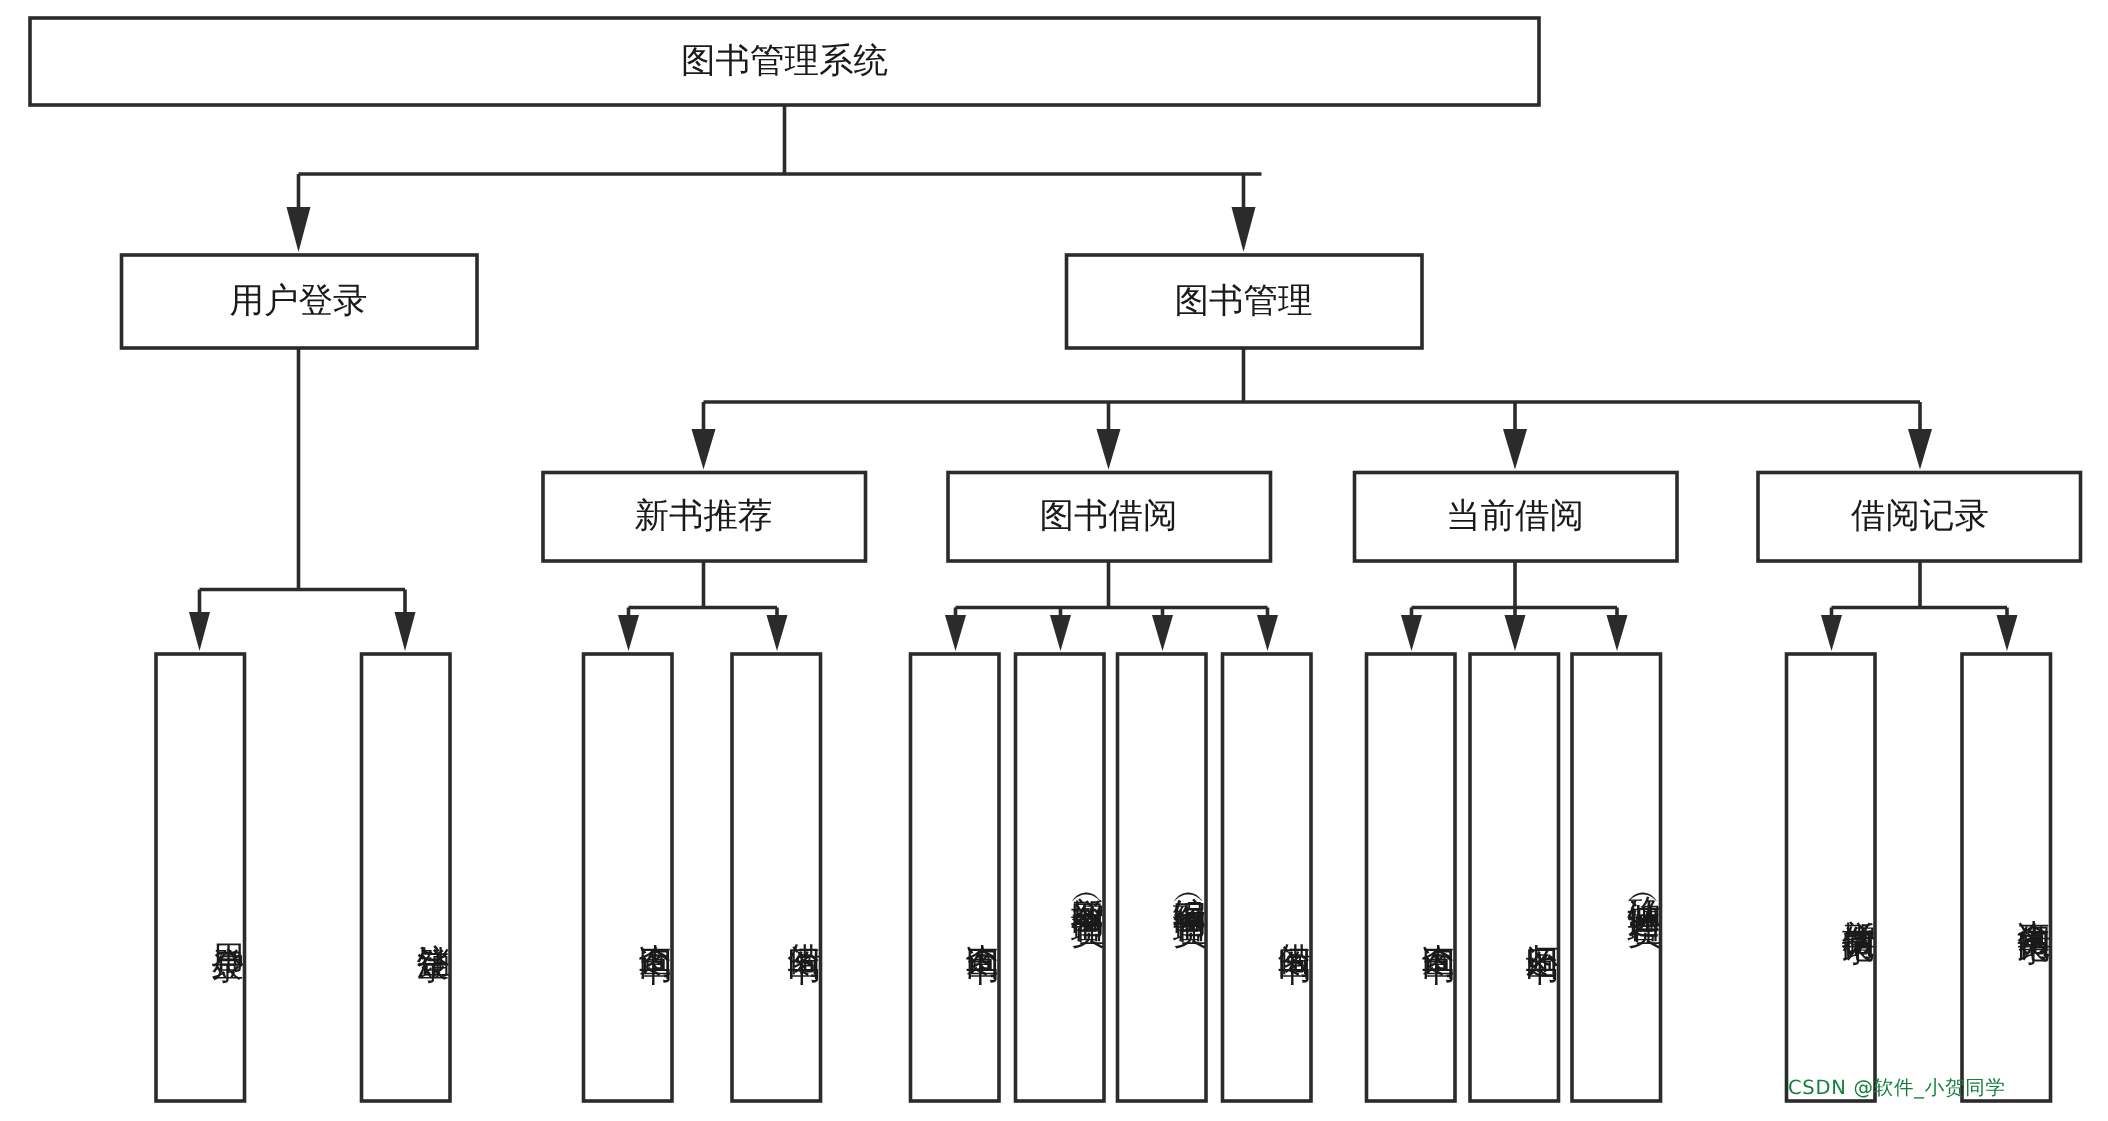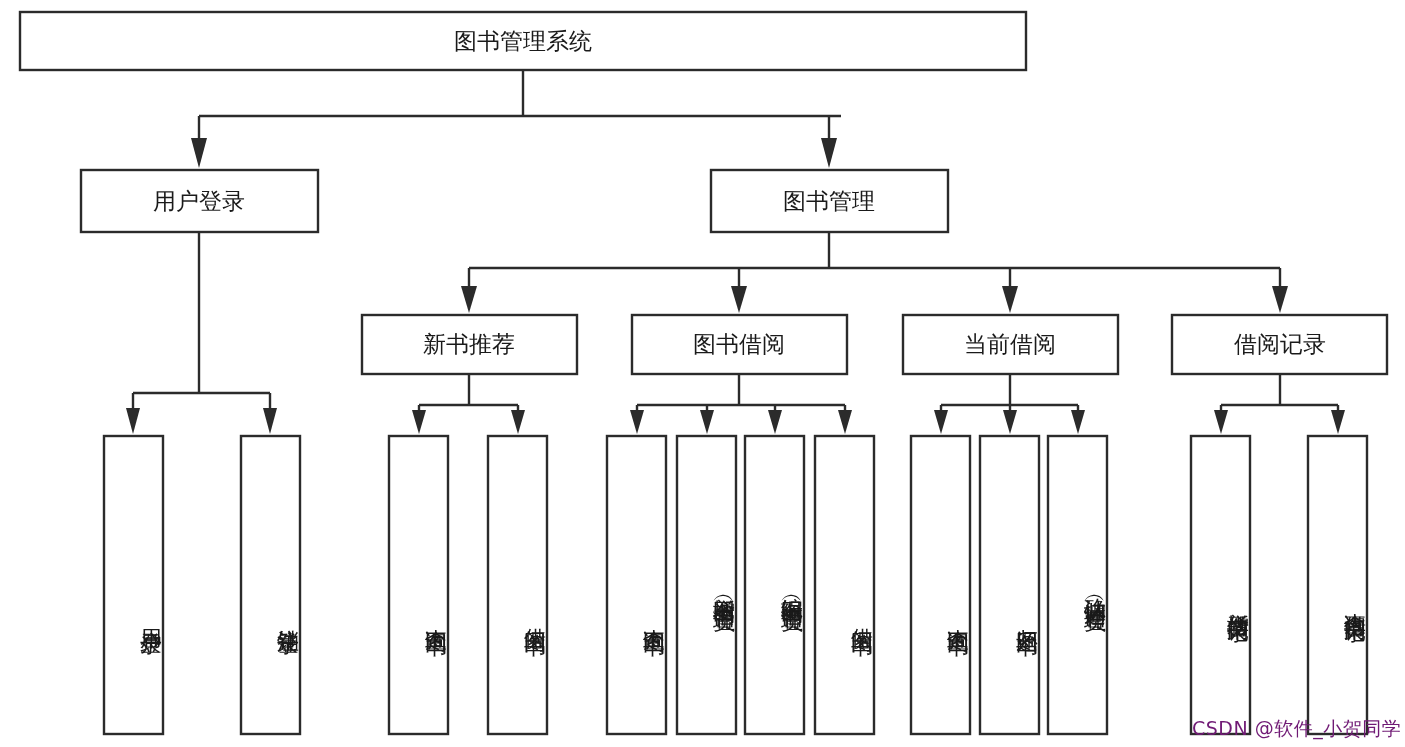--- a/index.html
+++ b/index.html
@@ -59,22 +59,22 @@
     letter-spacing: 2px;
     white-space: nowrap;
     display: flex;
     align-items: flex-start;
     justify-content: center;
     pointer-events: none;
   }
   .watermark {
     position: absolute;
     font-family: "DejaVu Sans", "Liberation Sans", sans-serif;
-    font-size: 19px;
-    color: #701a75;
+    font-size: 13px;
+    color: #15803d;
     white-space: nowrap;
     letter-spacing: 0.5px;
   }
 </style>
 </head>
 <body>
 
 <div id="diagram-root">
 
   <svg class="diagram-canvas" viewBox="0 0 1405 747">

